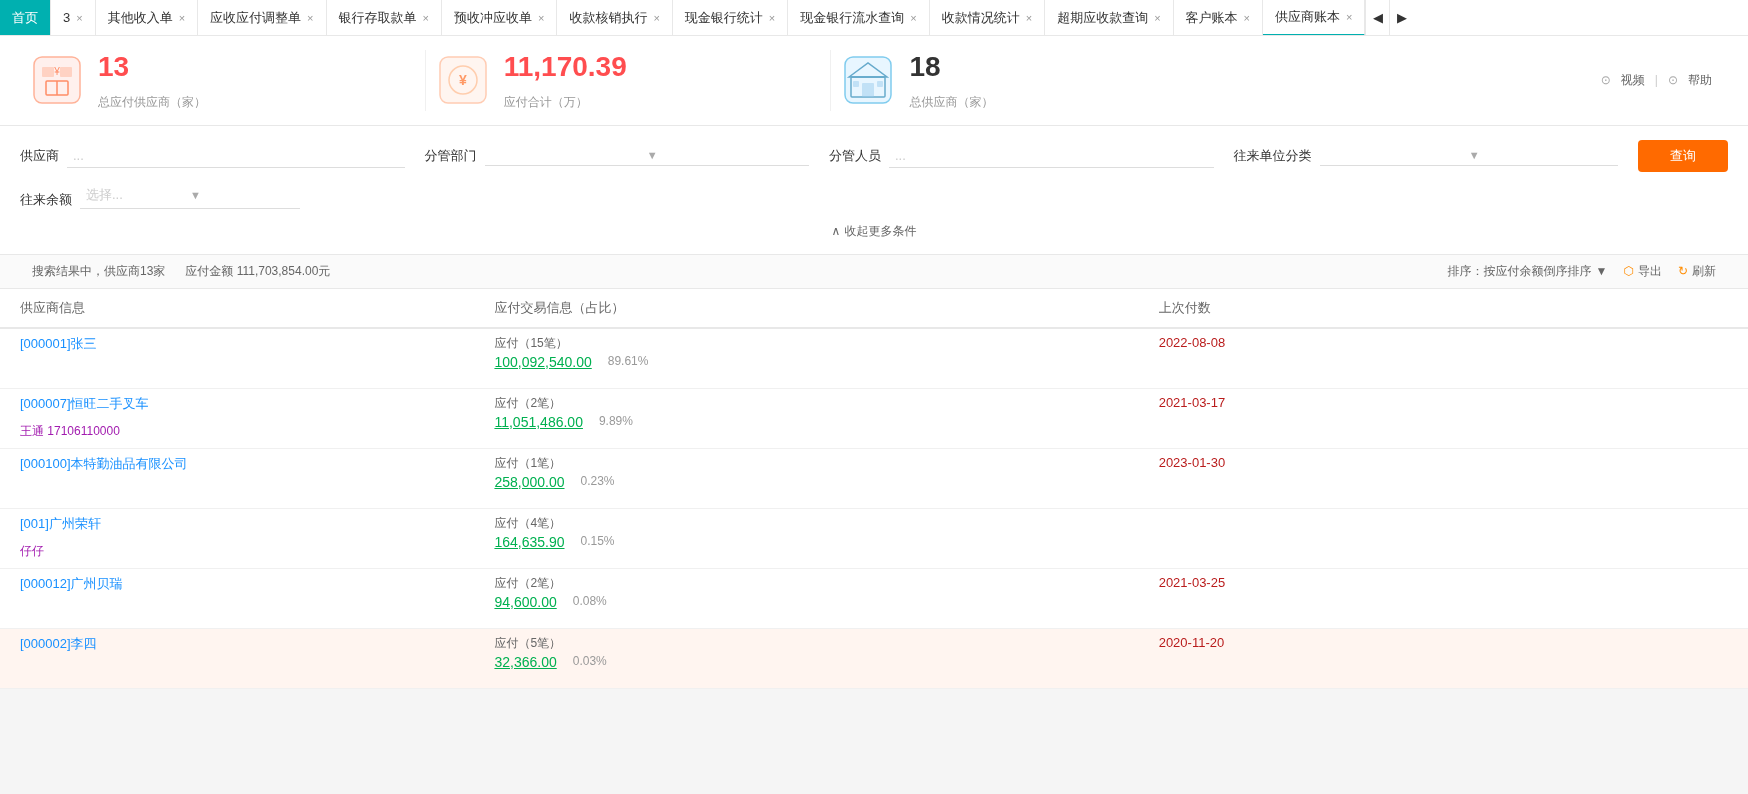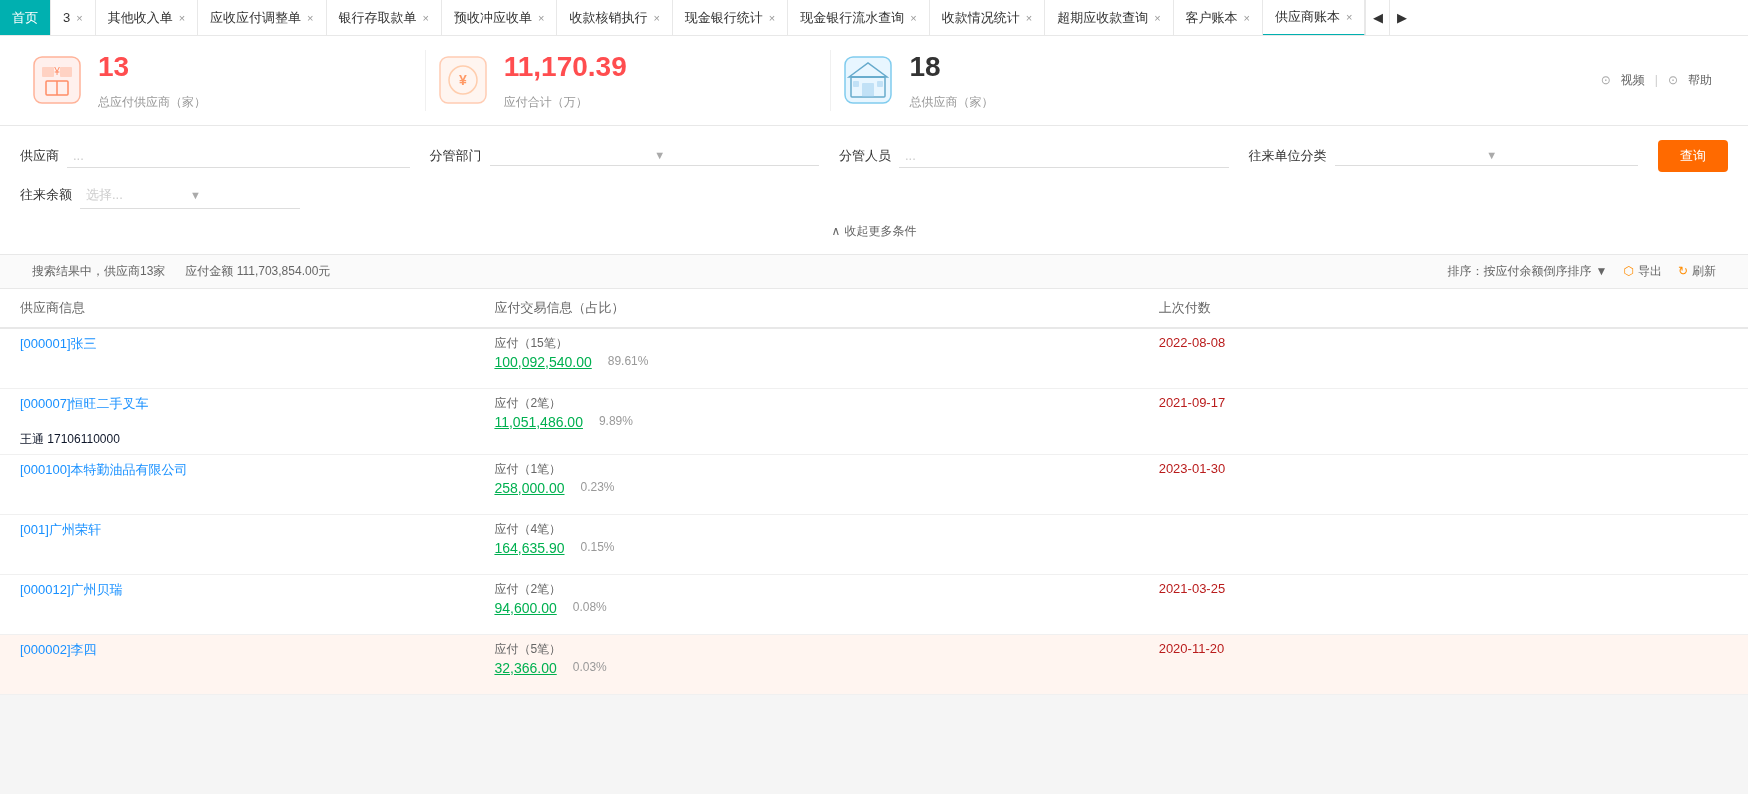--- a/index.html
+++ b/index.html
@@ -52,21 +52,21 @@
       font-size: 13px; color: #333; background: transparent; min-width: 0;
     }
     .filter-input::placeholder { color: #ccc; }
     .filter-select-wrap {
       flex: 1; display: flex; align-items: center; border-bottom: 1px solid #ddd; padding: 4px 6px;
       position: relative; cursor: pointer;
     }
     .filter-select-wrap span { flex: 1; color: #ccc; font-size: 13px; }
     .filter-select-wrap .chevron { color: #aaa; font-size: 11px; }
     .query-btn {
-      background: #ff6a00; color: #fff; border: none; padding: 7px 22px; border-radius: 4px;
+      background: #ff6a00; color: #fff; border: none; padding: 7px 32px; border-radius: 4px;
       font-size: 13px; cursor: pointer; flex-shrink: 0;
     }
     .collapse-bar {
       text-align: center; padding: 4px 0; cursor: pointer; color: #666; font-size: 12px;
     }
     .collapse-bar span { display: inline-flex; align-items: center; gap: 4px; }
 
     
     .result-bar {
       display: flex; align-items: center; justify-content: space-between;
@@ -88,21 +88,21 @@
     .col-last-pay { flex: 2; }
     .col-extra { flex: 1; }
 
     .table-row {
       display: flex; padding: 6px 20px; border-bottom: 1px solid #f0f0f0; background: #fff;
       align-items: flex-start; min-height: 60px;
     }
     .table-row.highlighted { background: #fff5f0; }
 
     .supplier-link { color: #1890ff; text-decoration: none; font-size: 13px; cursor: pointer; }
-    .supplier-sub { color: #0f172a; font-size: 12px; margin-top: 18px; }
+    .supplier-sub { color: #a21caf; font-size: 12px; margin-top: 10px; }
 
     .trans-label { color: #666; font-size: 12px; }
     .trans-amount { color: #00b050; font-size: 14px; font-weight: 500; margin-top: 2px; text-decoration: underline; cursor: pointer; }
     .trans-pct { color: #999; font-size: 12px; margin-left: 16px; }
     .trans-row { display: flex; align-items: center; }
 
     .last-pay-date { color: #b91c1c; font-size: 13px; }
 
     
     ::-webkit-scrollbar { width: 6px; height: 6px; }
@@ -252,21 +252,21 @@
     <div class="filter-item">
       <label>往来单位分类</label>
       <div class="filter-select-wrap">
         <span></span>
         <span class="chevron">▼</span>
       </div>
     </div>
     <button class="query-btn">查询</button>
   </div>
   <div class="filter-row">
-    <div class="filter-item" style="max-width:280px;">
+    <div class="filter-item" style="max-width:280px;align-items:flex-end;">
       <label>往来余额</label>
       <div class="filter-select-wrap">
         <span>选择...</span>
         <span class="chevron">▼</span>
       </div>
     </div>
   </div>
   <div class="collapse-bar">
     <span>
       <span>∧</span>
@@ -329,21 +329,21 @@
       <div class="supplier-sub">王通  17106110000</div>
     </div>
     <div class="col-transaction">
       <div class="trans-label">应付（2笔）</div>
       <div class="trans-row">
         <span class="trans-amount">11,051,486.00</span>
         <span class="trans-pct">9.89%</span>
       </div>
     </div>
     <div class="col-last-pay">
-      <span class="last-pay-date">2021-09-17</span>
+      <span class="last-pay-date">2021-03-17</span>
     </div>
     <div class="col-extra"></div>
   </div>
       <div class="table-row">
     <div class="col-supplier">
       <a class="supplier-link">[000100]本特勤油品有限公司</a>
       
     </div>
     <div class="col-transaction">
       <div class="trans-label">应付（1笔）</div>
@@ -353,20 +353,21 @@
       </div>
     </div>
     <div class="col-last-pay">
       <span class="last-pay-date">2023-01-30</span>
     </div>
     <div class="col-extra"></div>
   </div>
       <div class="table-row">
     <div class="col-supplier">
       <a class="supplier-link">[001]广州荣轩</a>
+      <div class="supplier-sub">仔仔</div>
     </div>
     <div class="col-transaction">
       <div class="trans-label">应付（4笔）</div>
       <div class="trans-row">
         <span class="trans-amount">164,635.90</span>
         <span class="trans-pct">0.15%</span>
       </div>
     </div>
     <div class="col-last-pay">
       <span class="last-pay-date"></span>

